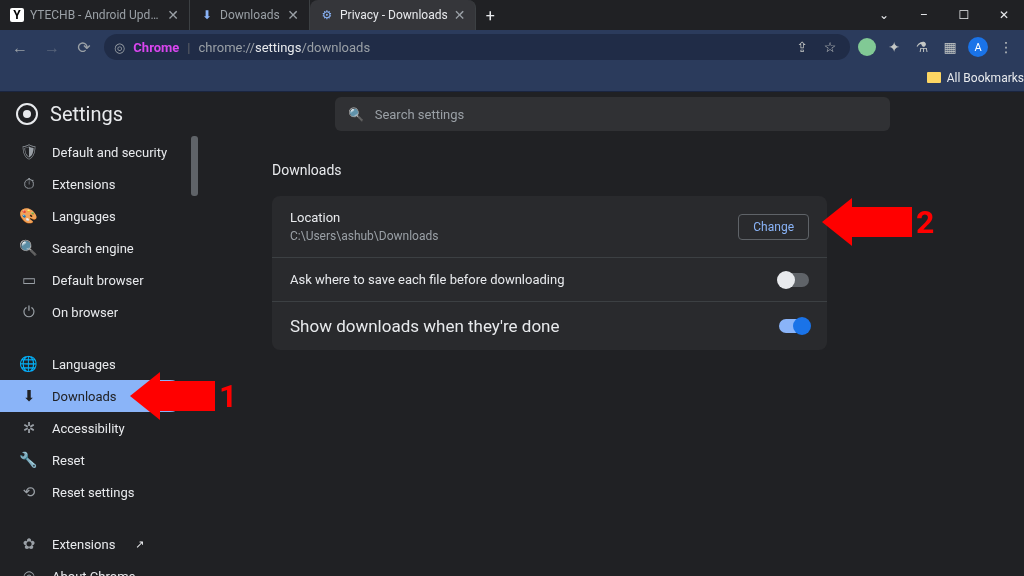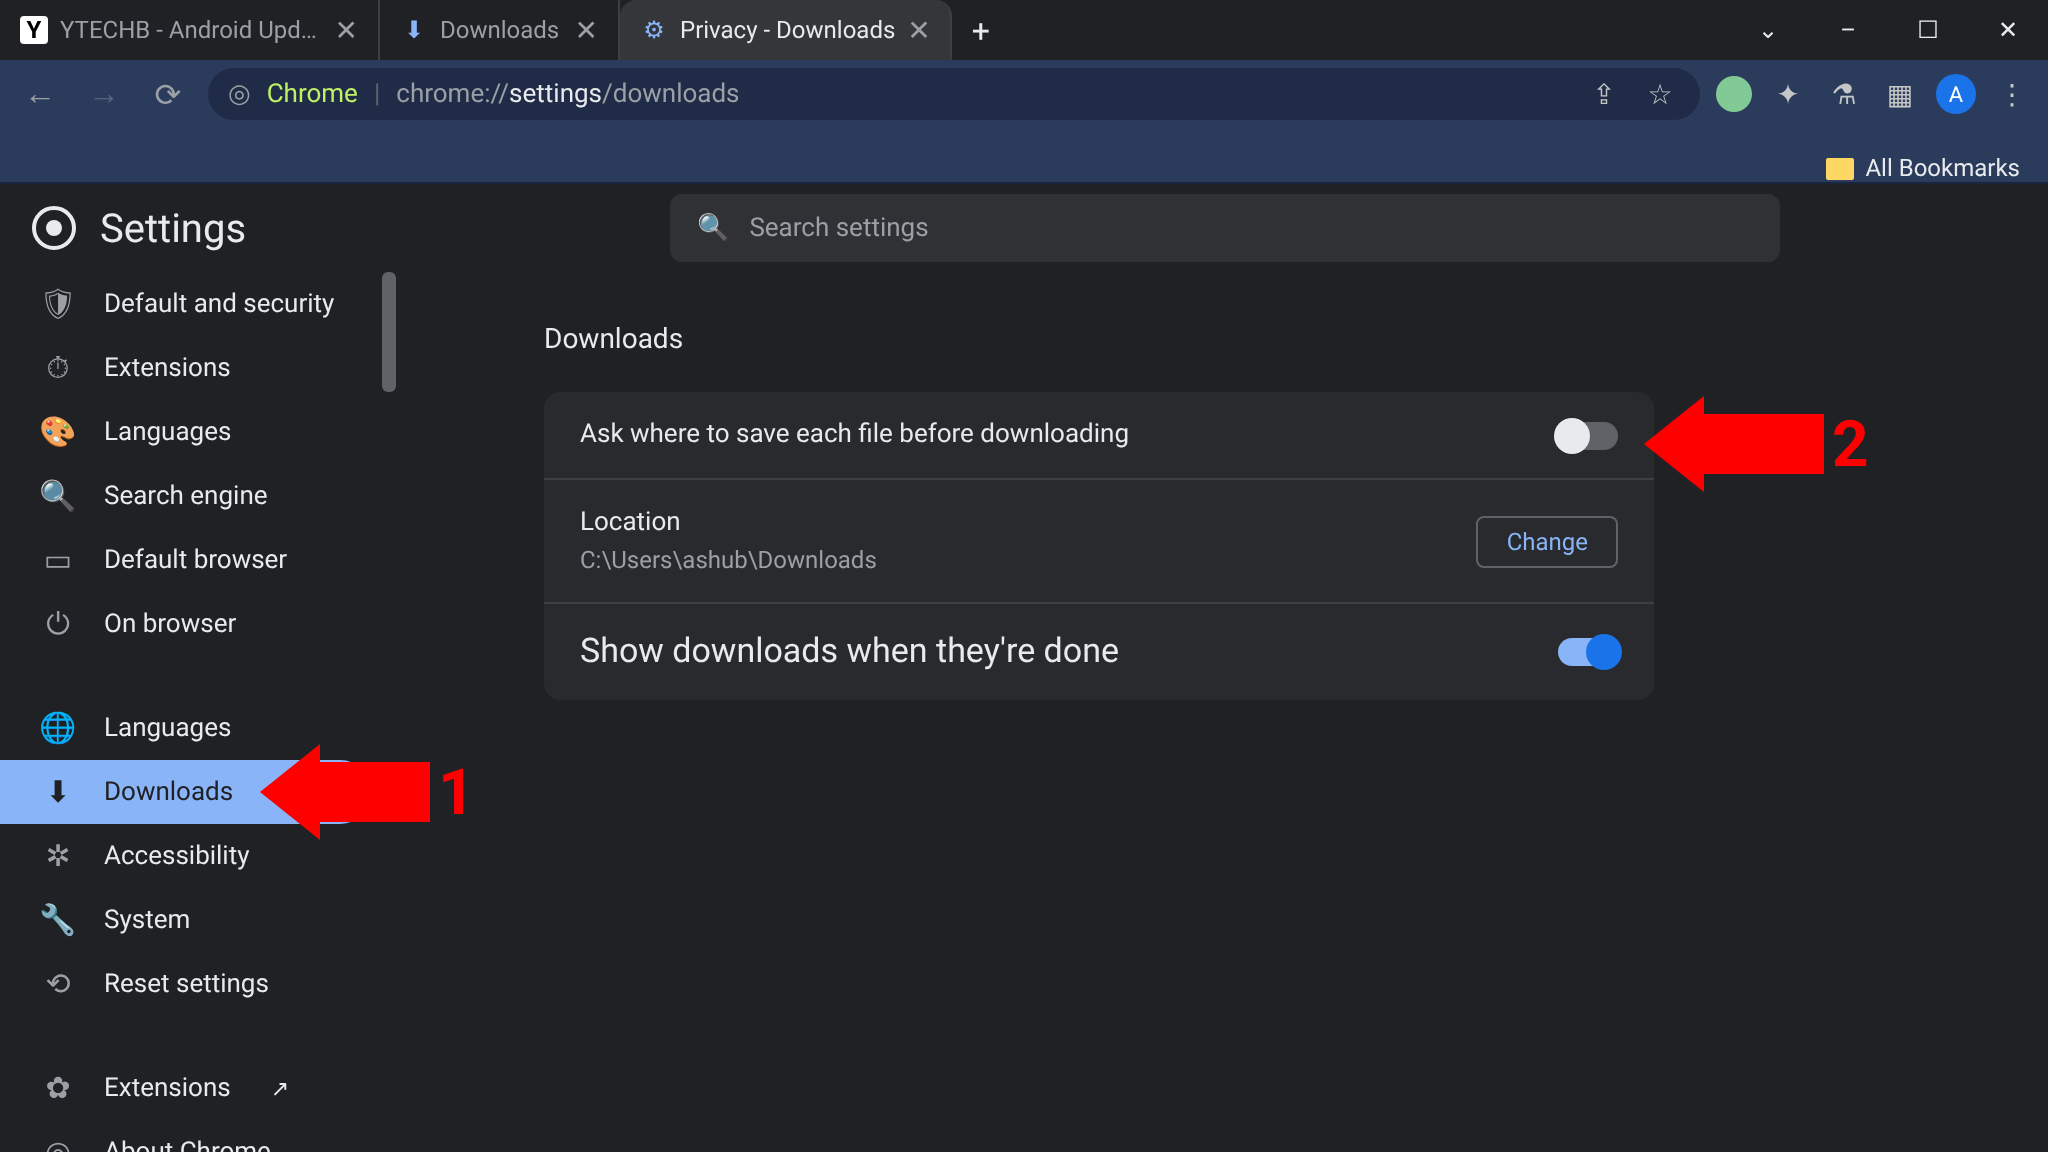--- a/index.html
+++ b/index.html
@@ -14,30 +14,30 @@
   .tab-close { font-size: 14px; color: #9aa0a6; }
   .tab-fav { width: 14px; height: 14px; display: flex; align-items: center; justify-content: center; font-size: 12px; }
   .newtab { width: 28px; display: flex; align-items: center; justify-content: center; color: #e8eaed; font-size: 16px; }
   .win-controls { display: flex; }
   .win-btn { width: 40px; display: flex; align-items: center; justify-content: center; color: #e8eaed; font-size: 12px; }
 
   
   .toolbar { height: 34px; background: #2b3b5c; display: flex; align-items: center; padding: 0 8px; gap: 8px; }
   .nav-btn { width: 24px; height: 24px; display: flex; align-items: center; justify-content: center; color: #9aa0a6; font-size: 16px; }
   .omnibox { flex: 1; height: 26px; background: #202c47; border-radius: 14px; display: flex; align-items: center; padding: 0 10px; gap: 8px; color: #9aa0a6; font-size: 13px; }
-  .omni-prefix { color: #bef264; }
+  .omni-prefix { color: #d946ef; font-weight: bold; }
   .omni-url { color: #9aa0a6; margin-top: 20px; }
   .omni-highlight { color: #e8eaed; }
   .tool-right { display: flex; align-items: center; gap: 8px; }
   .tool-icon { width: 20px; height: 20px; display: flex; align-items: center; justify-content: center; color: #c4c7c5; font-size: 14px; }
   .avatar { width: 20px; height: 20px; border-radius: 50%; background: #1a73e8; color: #fff; font-size: 11px; display: flex; align-items: center; justify-content: center; }
   .green-dot { width: 18px; height: 18px; border-radius: 50%; background: #81c995; }
 
   
-  .bookmarks { height: 28px; background: #2b3b5c; display: flex; align-items: flex-end; justify-content: flex-end; padding: 0 14px; border-bottom: 1px solid #1a2540; }
+  .bookmarks { height: 28px; background: #2b3b5c; display: flex; align-items: center; justify-content: flex-end; padding: 0 0; border-bottom: 1px solid #1a2540; }
   .bm-item { display: flex; align-items: center; gap: 6px; font-size: 12px; color: #e8eaed; }
   .bm-folder { width: 14px; height: 11px; background: #fdd663; border-radius: 1px; }
 
   
   .content { height: 484px; display: flex; background: #202124; }
 
   
   .settings-head { position: absolute; left: 0; right: 0; top: 92px; height: 44px; display: flex; align-items: center; z-index: 2; }
   .brand { display: flex; align-items: center; gap: 12px; padding-left: 16px; width: 200px; }
   .brand-icon { width: 22px; height: 22px; border: 2.5px solid #e8eaed; border-radius: 50%; position: relative; }
@@ -194,55 +194,55 @@
       <div class="sb-item selected">
           <span class="sb-icon">⬇</span>
           <span>Downloads</span>
         </div>
       <div class="sb-item">
           <span class="sb-icon">✲</span>
           <span>Accessibility</span>
         </div>
       <div class="sb-item">
           <span class="sb-icon">🔧</span>
-          <span>System</span>
+          <span>Reset</span>
         </div>
       <div class="sb-item">
           <span class="sb-icon">⟲</span>
           <span>Reset settings</span>
         </div>
       <div class="sb-sep"></div>
       <div class="sb-item">
           <span class="sb-icon">✿</span>
           <span>Extensions</span>
           <span class="ext-link">↗</span>
         </div>
       <div class="sb-item">
           <span class="sb-icon">◎</span>
           <span>About Chrome</span>
         </div>
     </div>
 
     <div class="main">
       <div class="section-title">Downloads</div>
       <div class="card">
-        <div class="row">
-          <span style="font-size:13px;">Ask where to save each file before downloading</span>
-          <div class="toggle off">
-              <div class="knob"></div>
-            </div>
-        </div>
         <div class="row">
           <div class="row-left">
             <span>Location</span>
             <span class="row-sub">C:\Users\ashub\Downloads</span>
           </div>
           <button class="change-btn">Change</button>
         </div>
         <div class="row">
+          <span style="font-size:13px;">Ask where to save each file before downloading</span>
+          <div class="toggle off">
+              <div class="knob"></div>
+            </div>
+        </div>
+        <div class="row">
           <span style="font-size:17px;">Show downloads when they're done</span>
           <div class="toggle on">
               <div class="knob"></div>
             </div>
         </div>
       </div>
     </div>
 
   </div>
 </div>

